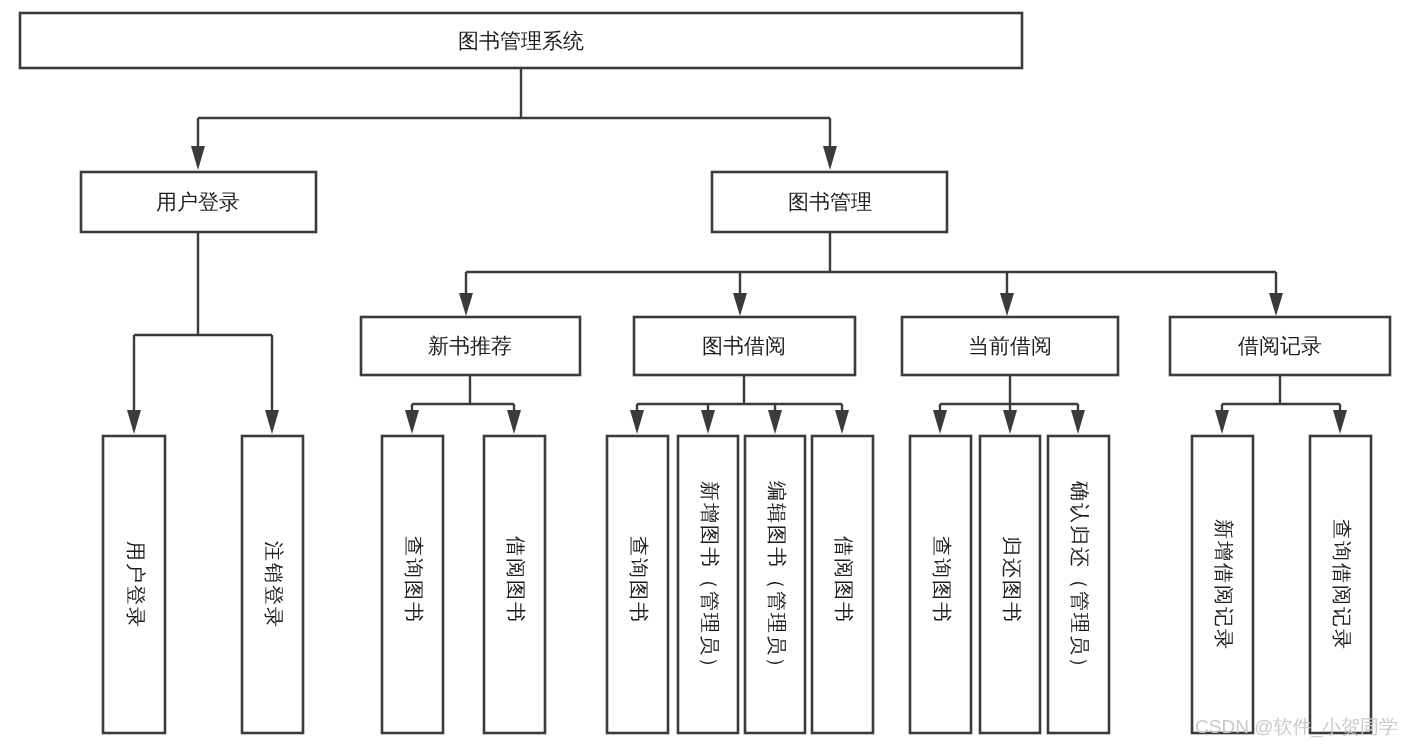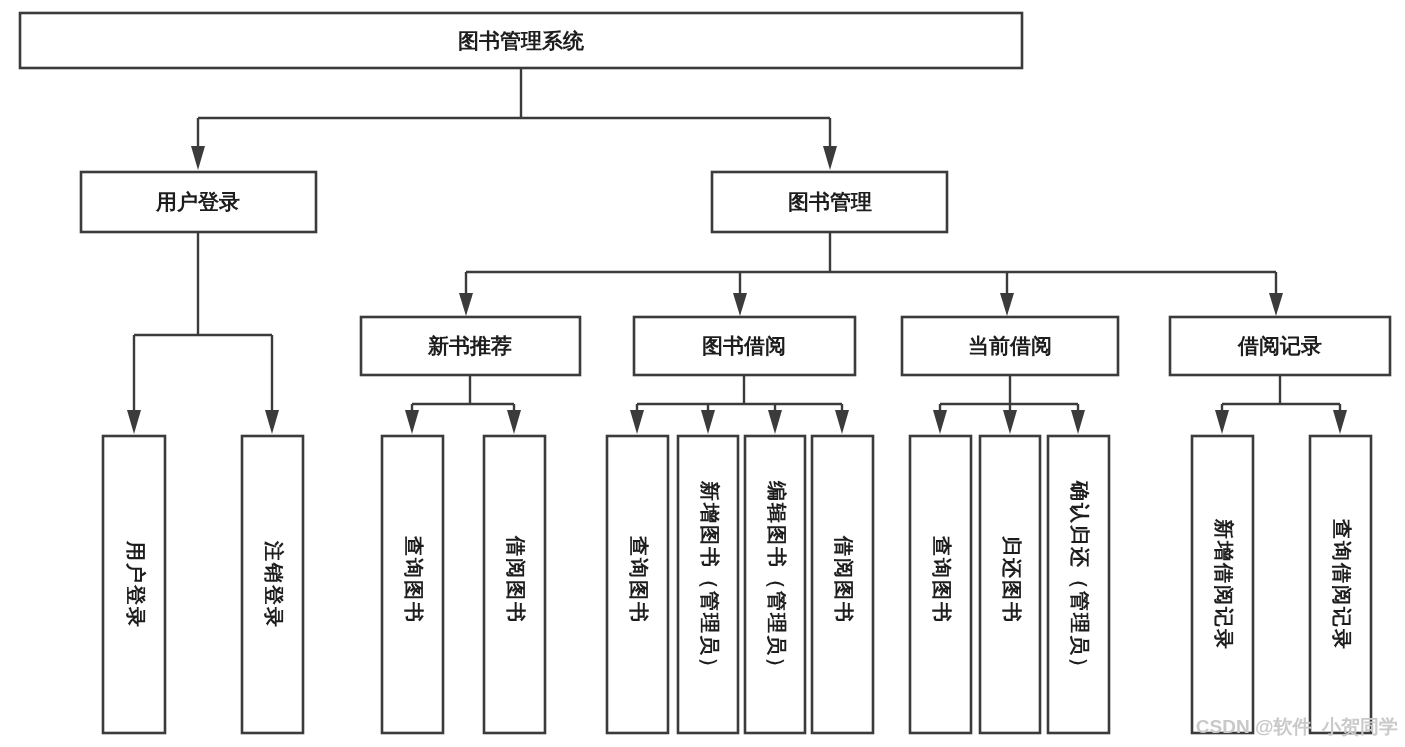--- a/index.html
+++ b/index.html
@@ -10,21 +10,20 @@
   body {
     width: 1405px;
     height: 747px;
     font-family: "Liberation Sans", "DejaVu Sans", sans-serif;
     overflow: hidden;
   }
   #diagram-root {
     position: relative;
     width: 1405px;
     height: 656px;
-    font-weight: bold;
   }
   svg#flow-svg {
     position: absolute;
     top: 0;
     left: 0;
     width: 1405px;
     height: 747px;
     display: block;
   }
   .node-box {

